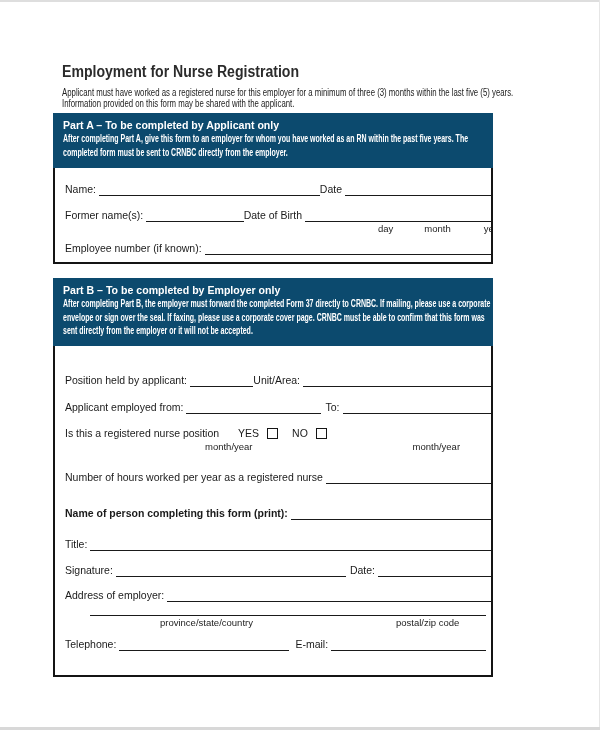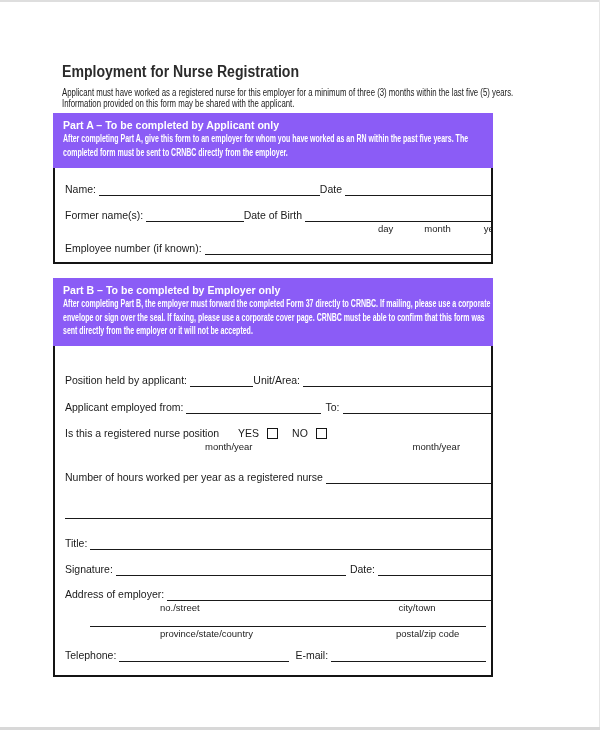--- a/index.html
+++ b/index.html
@@ -20,21 +20,21 @@
 
   h1.doc-title { margin:62px 0 6px 9px; font-size:16px; line-height:19px; font-weight:bold; color:#2b2b2b; }
   h1.doc-title .cond { display:inline-block; transform:scaleX(0.88); transform-origin:0 50%; white-space:nowrap; letter-spacing:0; }
 
   .intro { margin:0 0 4px 9px; font-size:10px; line-height:11px; color:#222; }
   .intro span { display:block; white-space:nowrap; transform:scaleX(0.78); transform-origin:0 0; }
 
   .part { margin:0; }
   .part-b { margin-top:14px; }
 
-  .part-hd { background:#8b5cf6; color:#ffffff; padding:5px 10px 4px 10px; overflow:hidden; }
+  .part-hd { background:#0c4a6e; color:#ffffff; padding:5px 10px 4px 10px; overflow:hidden; }
   .part-hd-a { height:55px; }
   .part-hd-b { height:68px; }
   .part-hd .t { font-size:11.5px; line-height:14px; font-weight:bold; white-space:nowrap; display:block; transform:scaleX(0.92); transform-origin:0 0; }
   .part-hd .ln { display:block; white-space:nowrap; font-size:10px; line-height:13.5px; font-weight:bold; transform:scaleX(0.70); transform-origin:0 0; }
 
   .part-bd { border:2px solid #141414; border-top:none; background:#fff; overflow:hidden; }
   .part-bd-a { height:96px;  padding:15px 0 22px 10px; }
   .part-bd-b { height:331px; padding:14px 0 2px 10px; }
 
   .row { display:flex; align-items:flex-end; font-size:10.5px; line-height:13px; }
@@ -150,42 +150,39 @@
           <span class="sub-my1">month/year</span>
           <span class="sub-my2">month/year</span>
         </div>
 
         <div class="row mt19">
           <span class="lbl">Number of hours worked per year as a registered nurse</span>
           <span class="line grow"></span>
         </div>
 
         <div class="row mt23">
+          <span class="lbl bold">Name of person completing this form (print):</span>
           <span class="line grow"></span>
         </div>
 
         <div class="row mt15">
           <span class="lbl">Title:</span>
           <span class="line grow"></span>
         </div>
 
         <div class="row mt13">
           <span class="lbl">Signature:</span>
           <span class="line wB-sig"></span>
           <span class="lbl" style="padding-left:4px;">Date:</span>
           <span class="line grow"></span>
         </div>
 
         <div class="row mt12">
           <span class="lbl">Address of employer:</span>
           <span class="line grow"></span>
-        </div>
-        <div class="subrow">
-          <span class="sub-street">no./street</span>
-          <span class="sub-city">city/town</span>
         </div>
 
         <div class="row row-addr2">
           <span class="line grow short"></span>
         </div>
         <div class="subrow">
           <span class="sub-prov">province/state/country</span>
           <span class="sub-postal">postal/zip code</span>
         </div>
 

